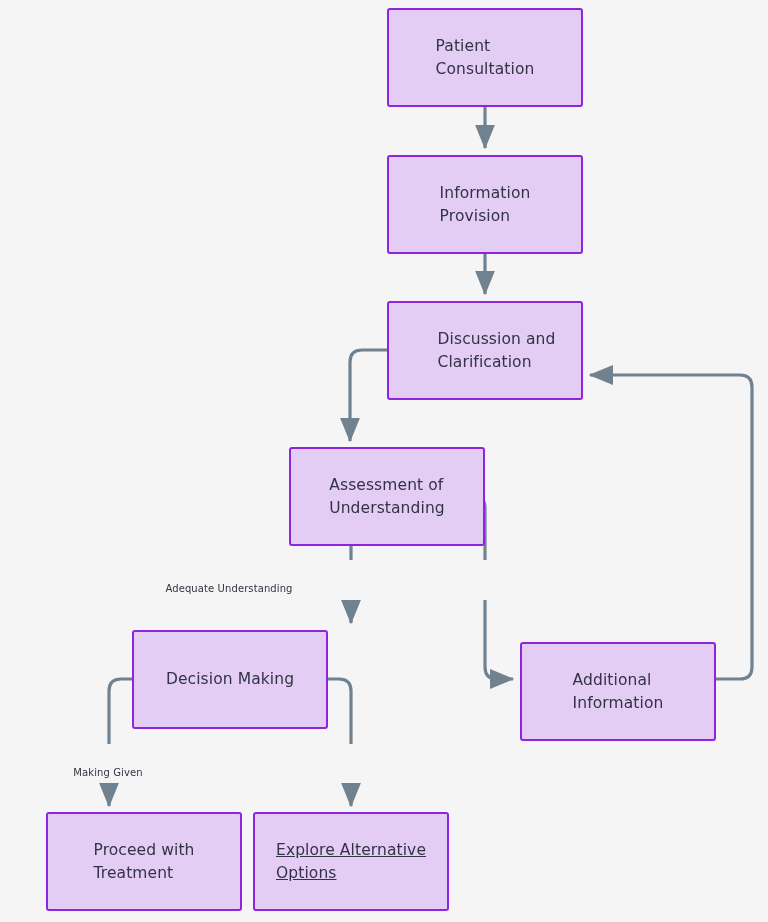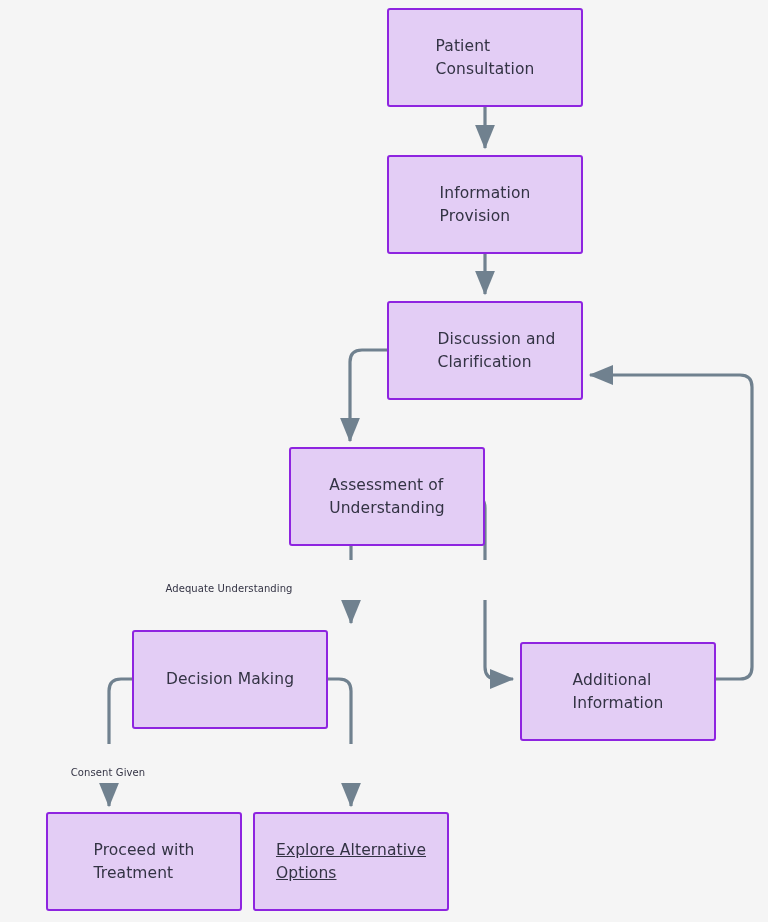--- a/index.html
+++ b/index.html
@@ -111,16 +111,16 @@
   </div>
 
   <div class="node" style="left:253px; top:812px; width:196px; height:99px;text-decoration:underline;">
     <span class="node-label">Explore Alternative
 Options</span>
   </div>
 
   <div class="edge-label" style="left:229px; top:589px;">Adequate Understanding</div>
 
 
-  <div class="edge-label" style="left:108px; top:773px;">Consent Given</div>
+  <div class="edge-label" style="left:108px; top:773px;">Making Given</div>
 
 
 </div>
 
 </body></html>

